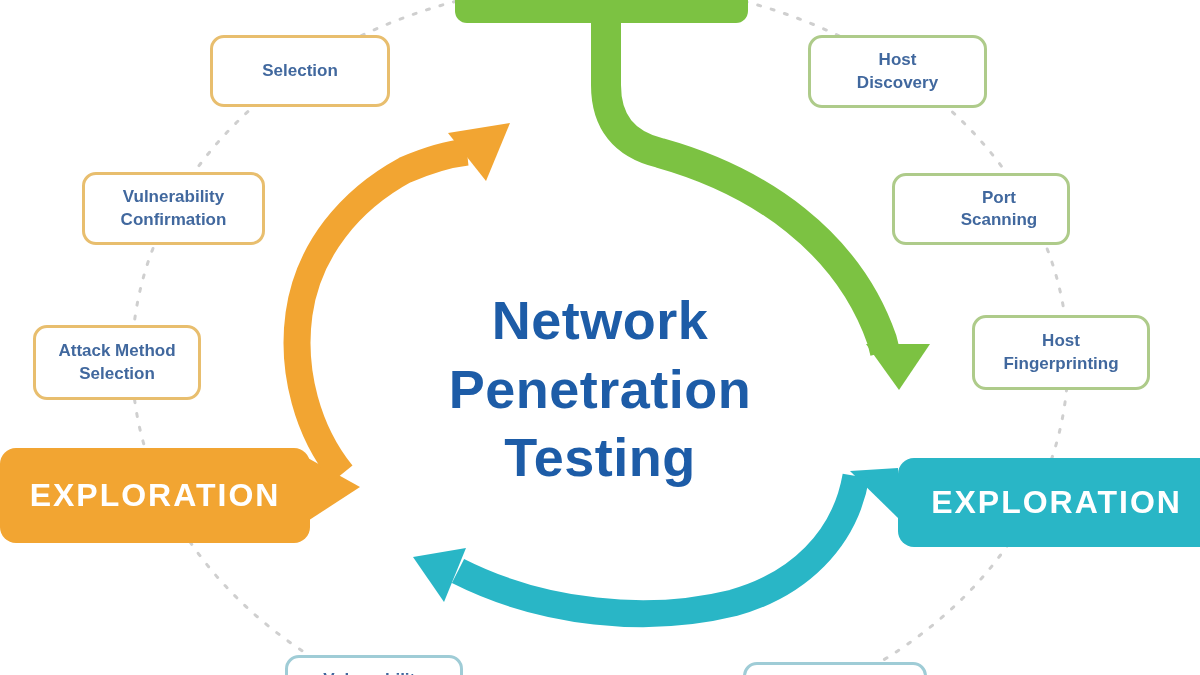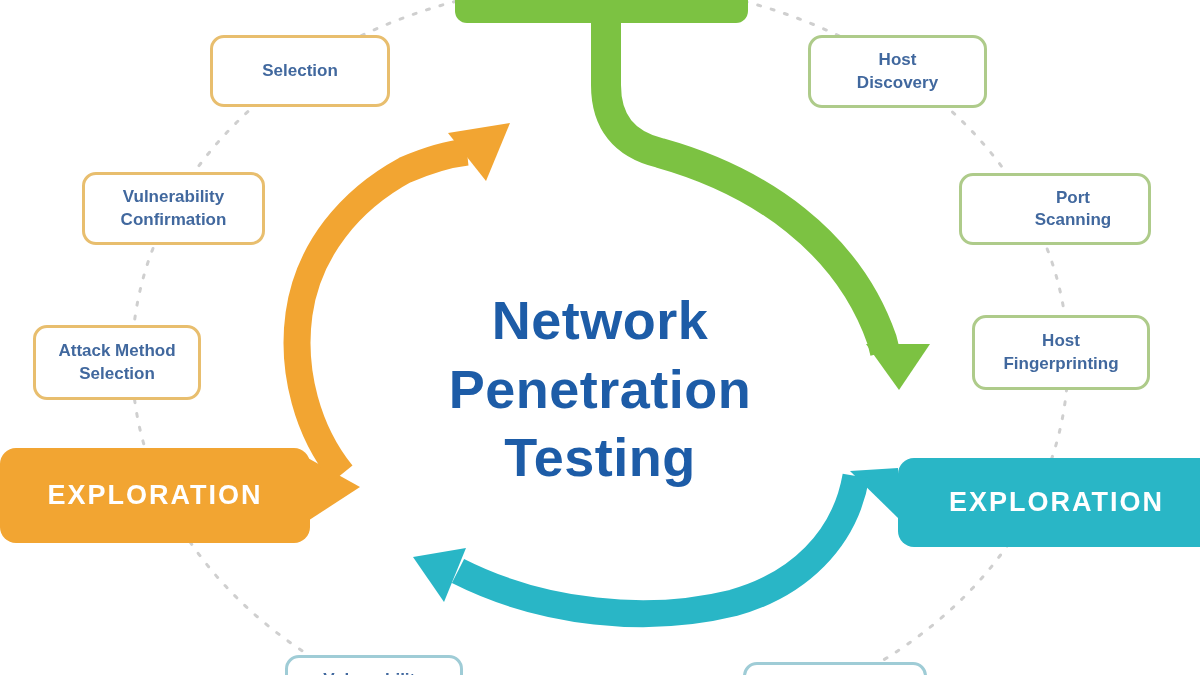--- a/index.html
+++ b/index.html
@@ -23,40 +23,40 @@
     text-align:center; color:var(--step-blue); font-weight:bold; font-size:17px;
     line-height:1.3; box-sizing:border-box;
   }
   .step-box.ob { border-color:var(--border-orange); }
   .step-box.gb { border-color:var(--border-green); }
   .step-box.partial { align-items:flex-start; padding-top:11px; }
   .step-label { white-space:pre-line; }
 
   .stage-label {
     position:absolute; display:flex; align-items:center; justify-content:center;
-    color:#ffffff; font-weight:bold; font-size:27px; letter-spacing:2px;
+    color:#ffffff; font-weight:bold; font-size:32px; letter-spacing:2px;
     border-radius:16px; box-sizing:border-box;
   }
   .stage-exploration { left:0px; top:448px; width:310px; height:95px; background:var(--orange); }
   .stage-assessment { left:898px; top:458px; width:317px; height:89px; background:var(--teal); }
   .stage-discovery { position:absolute; left:455px; top:-40px; width:293px; height:63px;
     background:var(--green); border-radius:12px; }
 
   .center-title {
     position:absolute; left:390px; top:286px; width:420px; text-align:center;
     color:var(--title-blue); font-size:54px; font-weight:bold; line-height:1.27;
     letter-spacing:0.5px; white-space:pre-line;
   }
 
   
   .box-execution        { left:210px; top:35px;  width:180px; height:72px; }
   .box-vuln-confirm     { left:82px;  top:172px; width:183px; height:73px; }
   .box-attack-method    { left:33px;  top:325px; width:168px; height:75px; }
   .box-host-discovery   { left:808px; top:35px;  width:179px; height:73px; }
-  .box-port-scanning    { left:959px; top:173px; width:192px; height:72px;padding-left:36px; }
+  .box-port-scanning    { left:892px; top:173px; width:178px; height:72px;padding-left:36px; }
   .box-host-fingerprint { left:972px; top:315px; width:178px; height:75px; }
   .box-vuln-bottom      { left:285px; top:655px; width:178px; height:70px; }
   .box-bottom-right     { left:743px; top:662px; width:184px; height:70px; }
 </style>
 </head>
 <body>
 
 <div class="canvas">
 
   <svg class="layer" width="1200" height="675" viewBox="0 0 1200 675">

